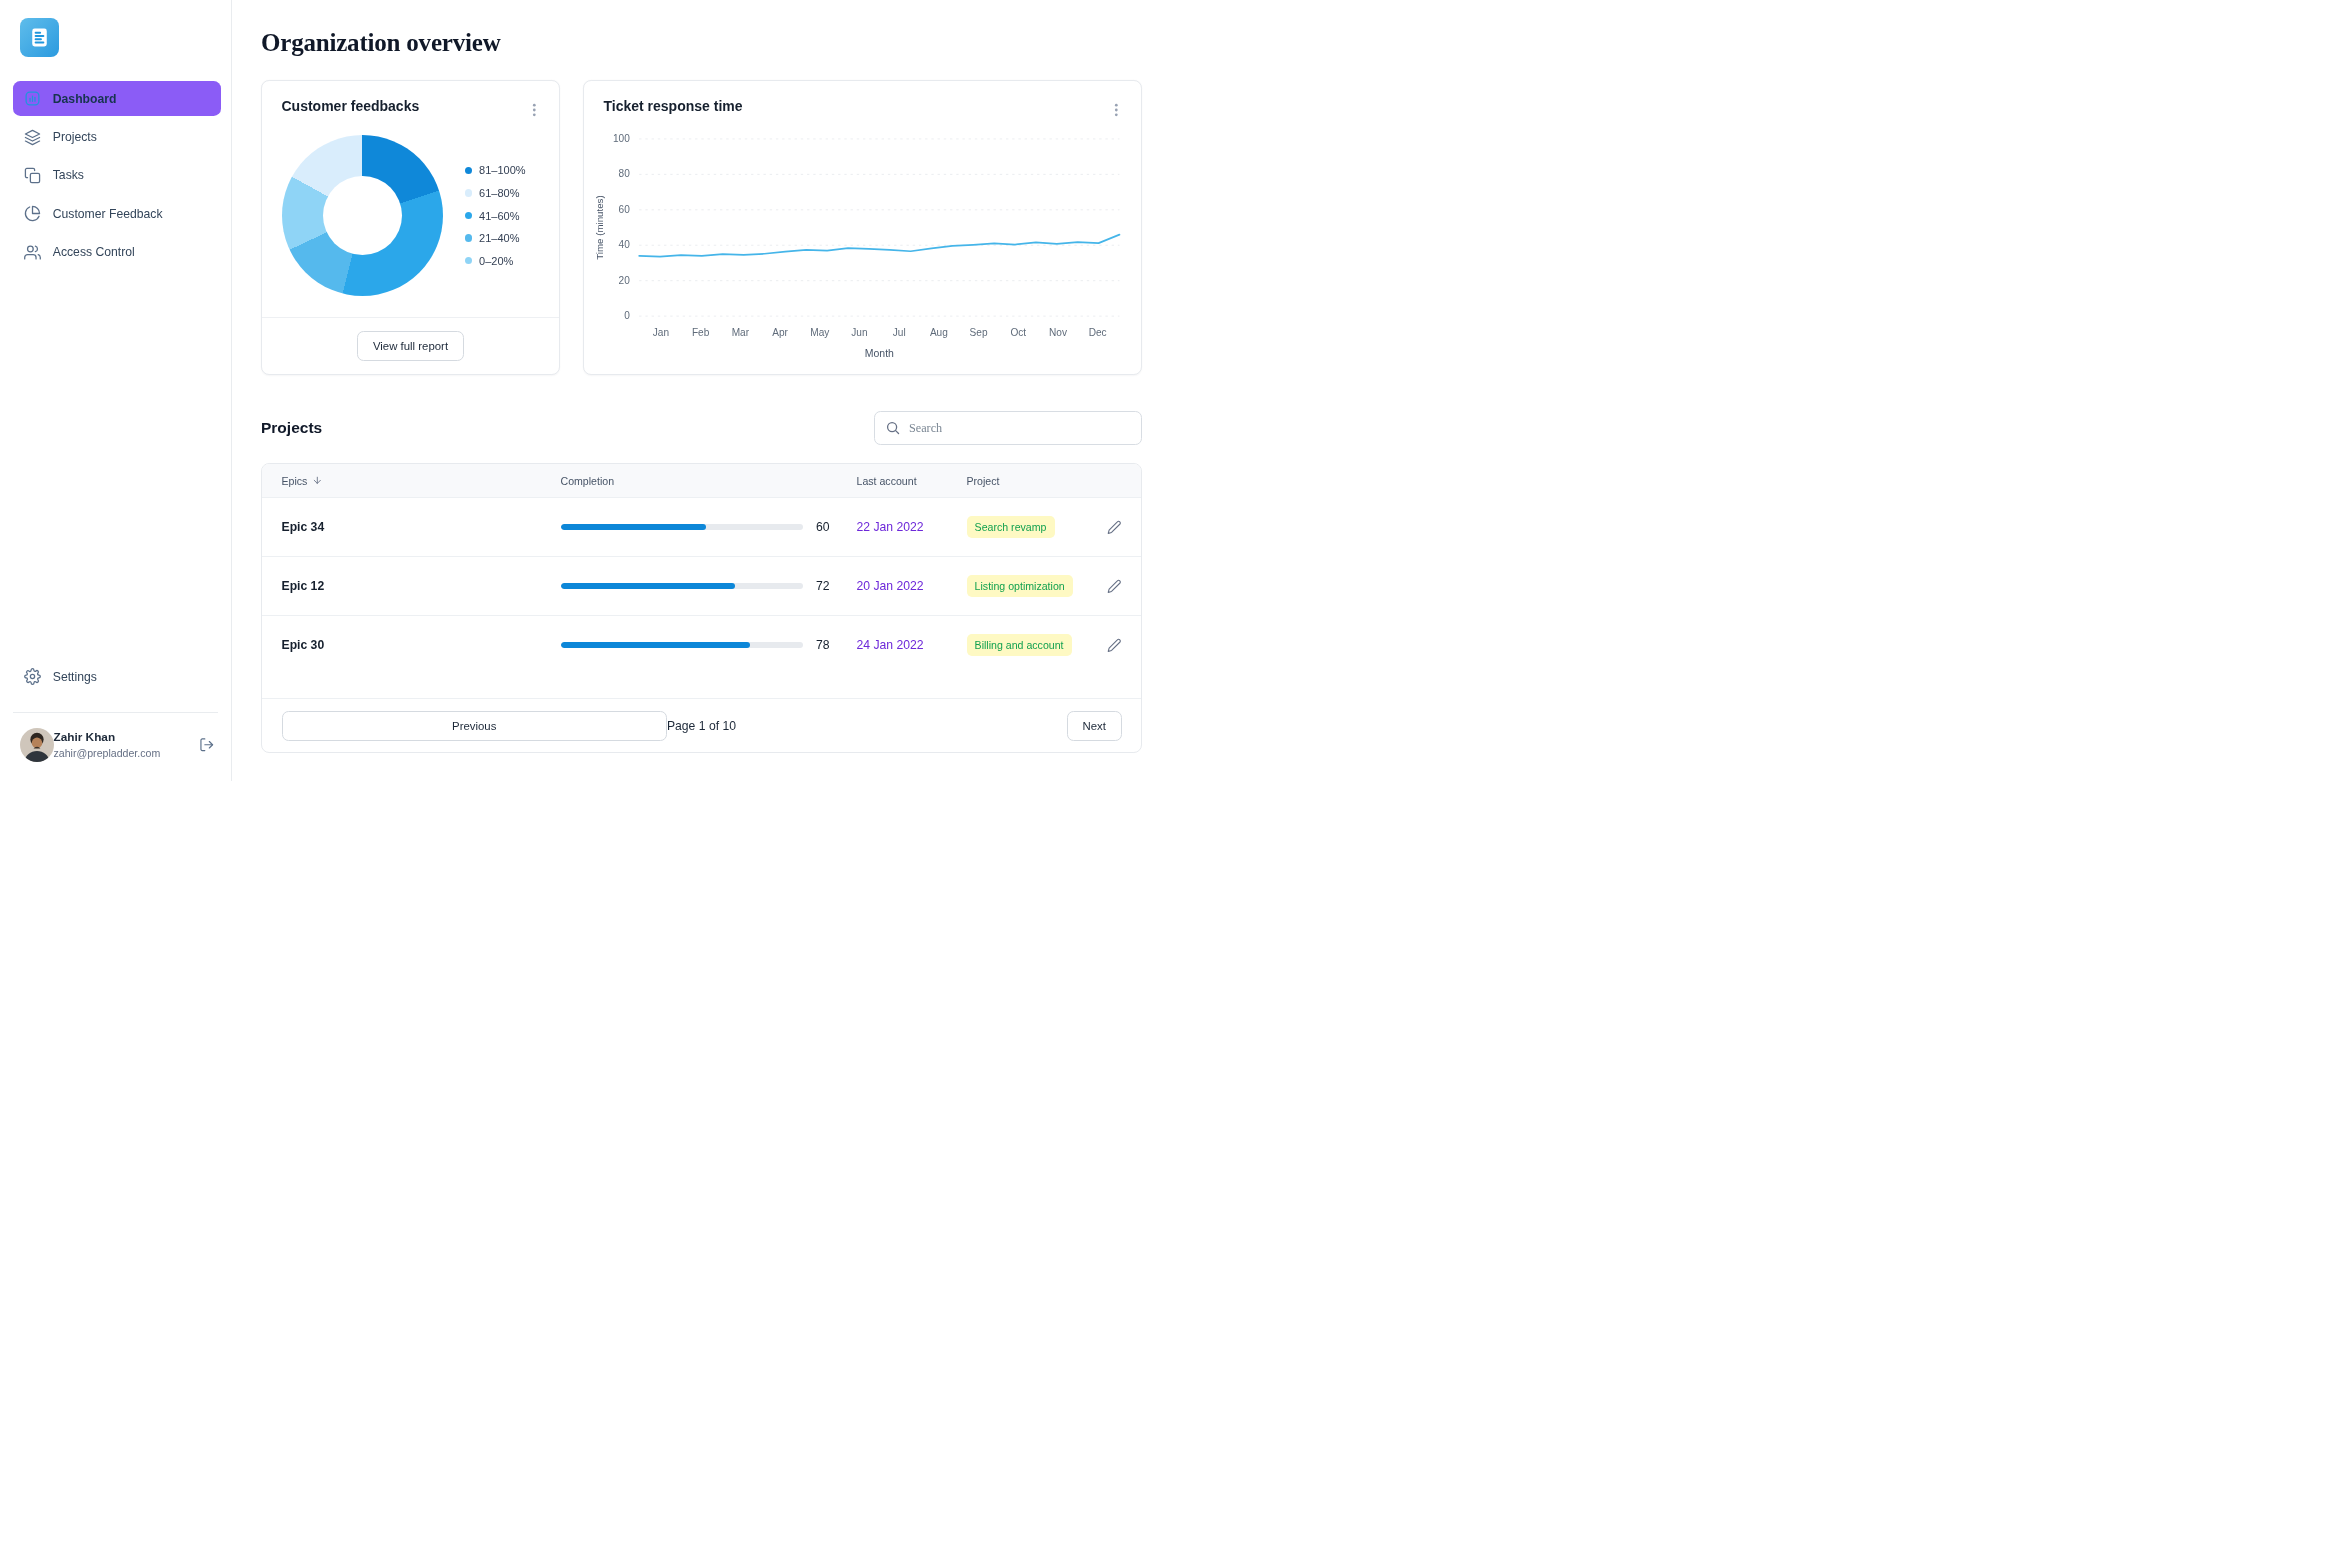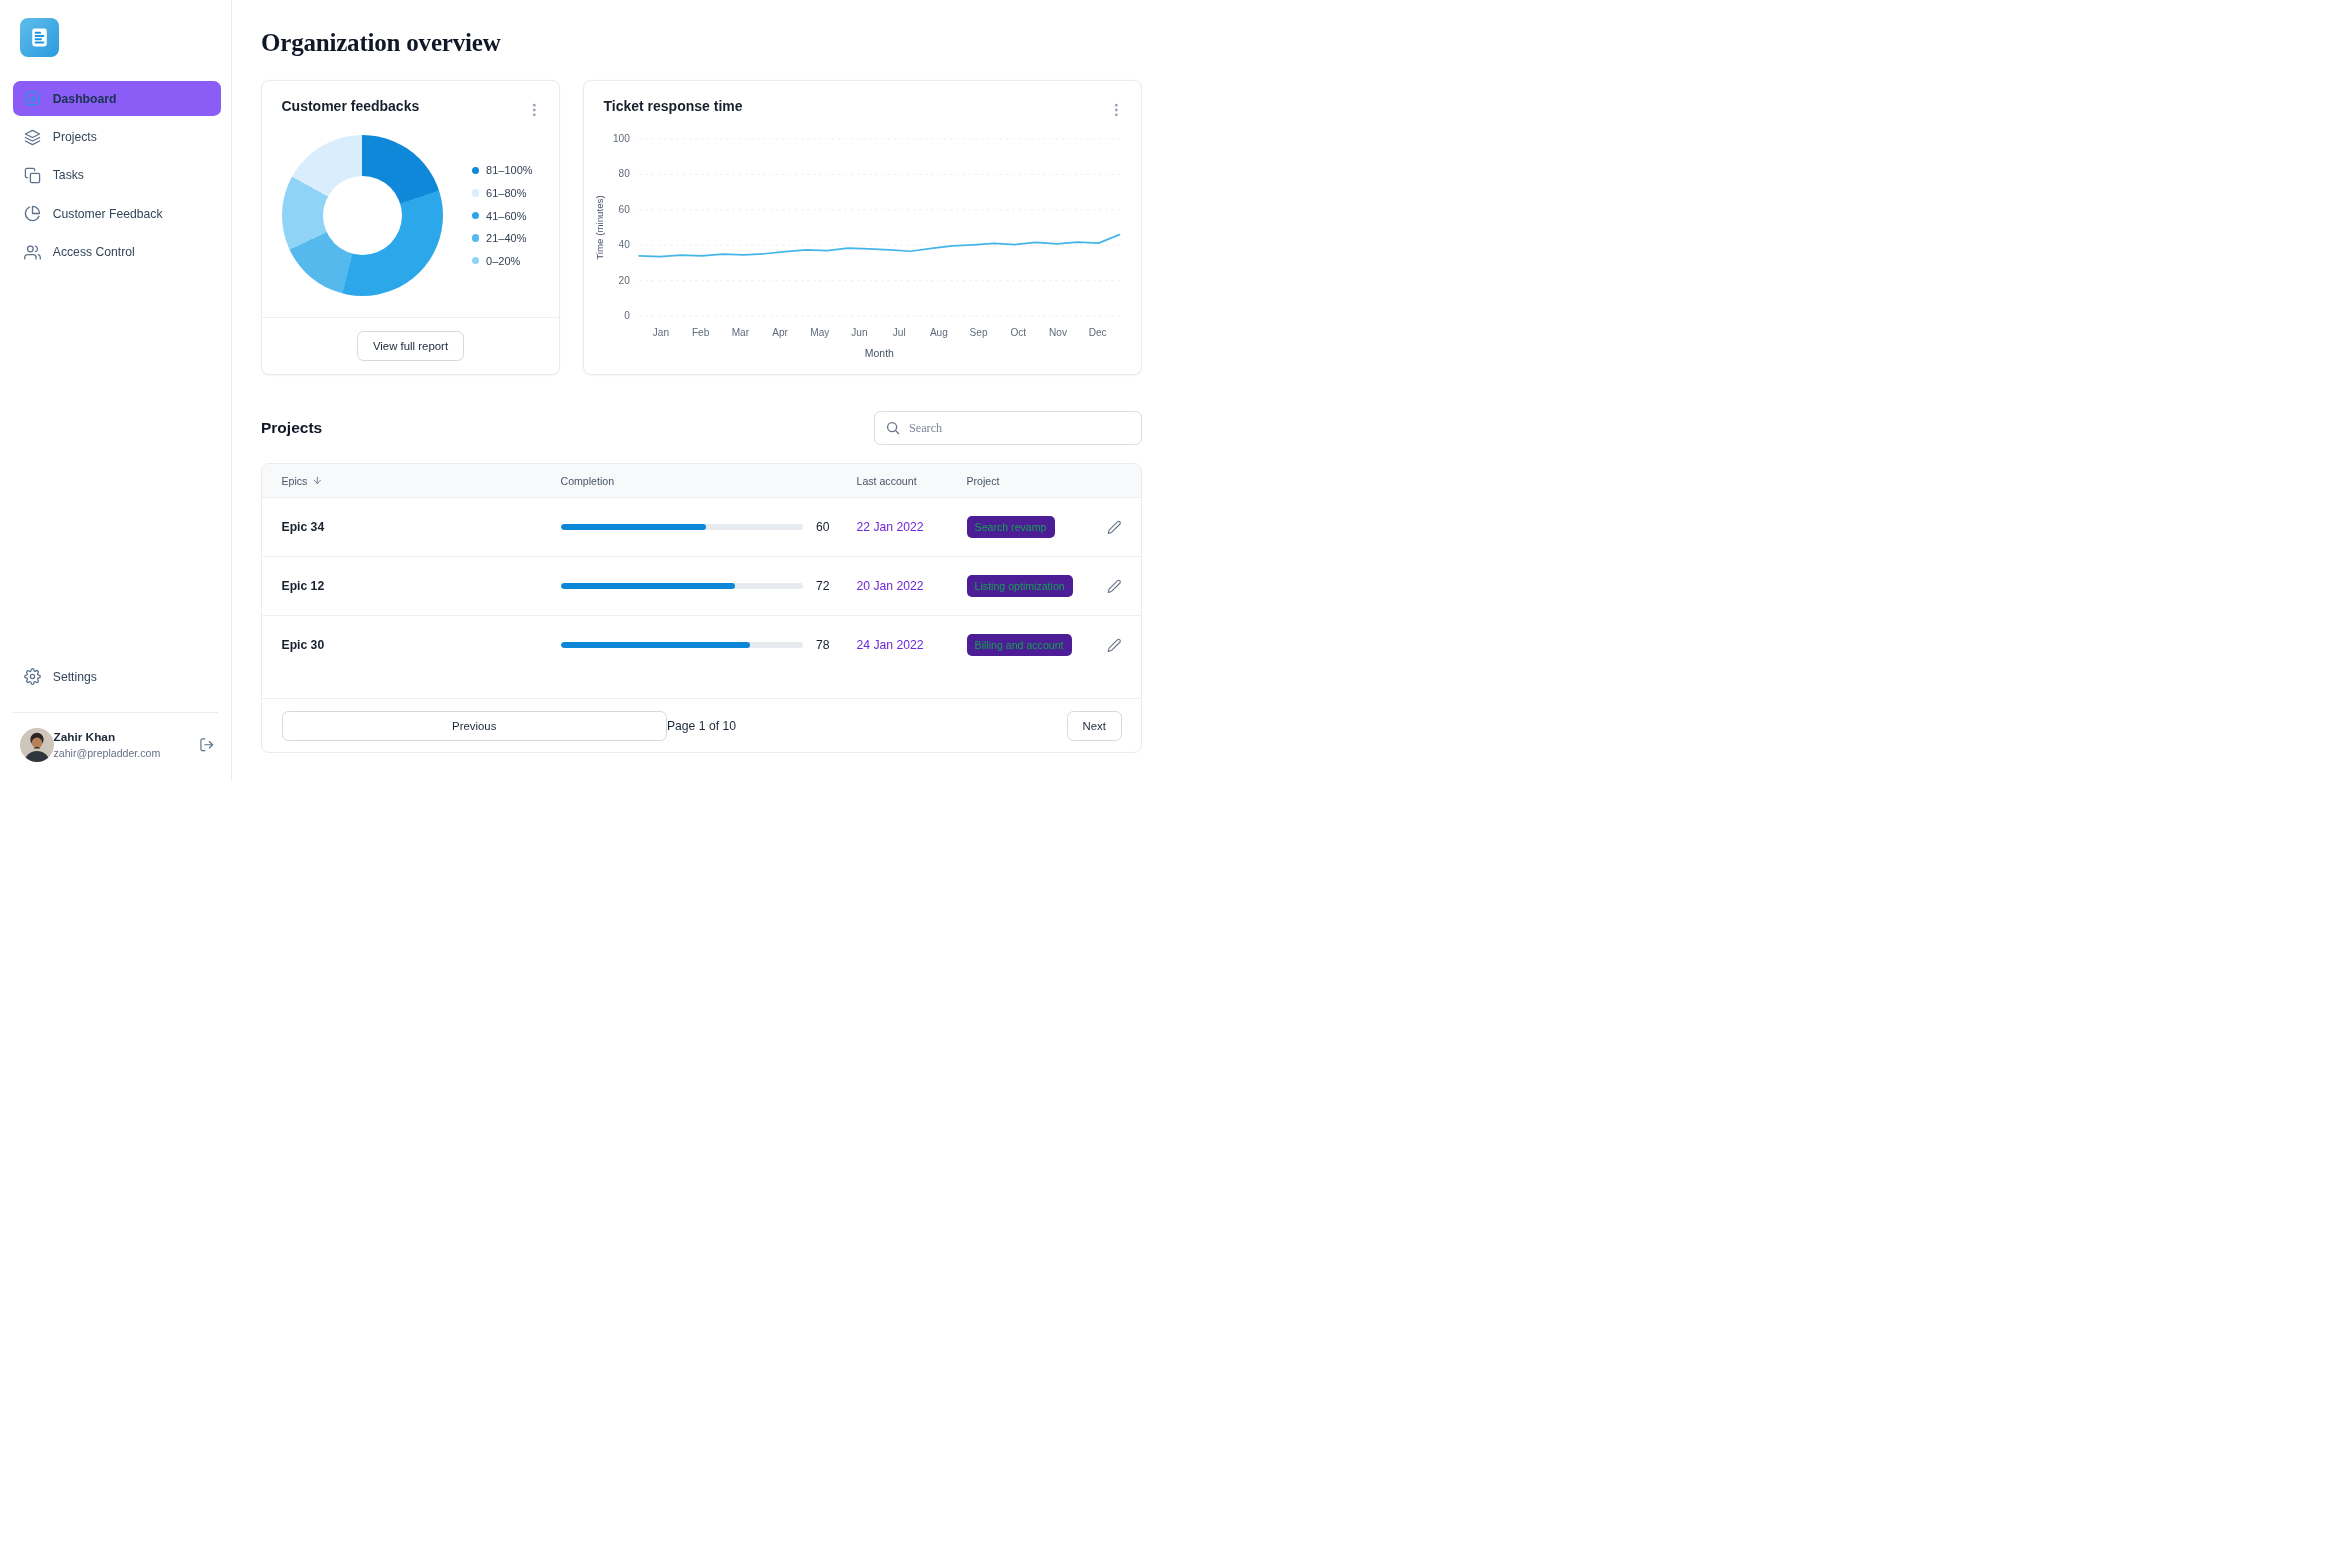--- a/index.html
+++ b/index.html
@@ -33,21 +33,21 @@
   
   .main { flex:1; padding:24.4px 29px 0 29px; overflow:hidden; }
   .page-title { font-size:25px; font-weight:700; letter-spacing:-0.2px; margin:4.9px 0 23px 0;font-family:Liberation Serif, serif; }
   .cards-row { display:flex; gap:23px; align-items:stretch; }
   .card { border:0.8px solid #e7eaee; border-radius:8.1px; background:#fff; position:relative;
     box-shadow:0 0.8px 1.6px rgba(16,24,40,.04); }
   .card-head { display:flex; align-items:flex-start; padding:16.3px 14.6px 0 19.5px; }
   .card-title { font-size:14px; font-weight:700; color:#16202e; }
   .kebab { margin-left:auto; color:#98a2b3; cursor:pointer; padding:3.3px; display:flex; }
   .card-feedback { width:299px; flex:none; display:flex; flex-direction:column; }
-  .card-feedback-body { flex:1; display:flex; align-items:center; padding:9.8px 18px 18px 19.5px; gap:29px; }
+  .card-feedback-body { flex:1; display:flex; align-items:center; padding:9.8px 18px 18px 19.5px; gap:22px; }
   .donut { width:161px; height:161px; border-radius:50%; position:relative; flex:none; }
   .donut::after { content:""; position:absolute; inset:41px; background:#fff; border-radius:50%; }
   .legend { display:flex; flex-direction:column; gap:10.6px; }
   .legend-item { display:flex; align-items:center; gap:7.3px; font-size:11px; color:#344054; white-space:nowrap; }
   .legend-dot { width:7.3px; height:7.3px; border-radius:50%; flex:none; }
   .card-feedback-footer { border-top:0.8px solid #eef0f3; padding:13px; display:flex; justify-content:center; }
   .btn { background:#fff; border:0.8px solid #d5dae0; border-radius:6.5px; padding:8.1px 14.6px;
     font-size:11.4px; color:#1d2939; font-family:inherit; cursor:pointer; }
   .card-line { flex:1; display:flex; flex-direction:column; }
   .card-line-body { flex:1; padding:3.3px 6.5px 4.9px 6.5px; }
@@ -64,21 +64,21 @@
   .t-head, .t-row { display:grid; grid-template-columns:279px 296px 110px 1fr 23px; align-items:center; padding:0 19.5px; }
   .t-head { background:#f8f9fb; height:33px; font-size:10.6px; color:#475467; }
   .th-sort { display:flex; align-items:center; gap:4.1px; cursor:pointer; }
   .t-row { height:59px; border-top:0.8px solid #edf0f3; background:#fff; }
   .epic-name { font-size:12.2px; font-weight:700; color:#16202e; }
   .completion-cell { display:flex; align-items:center; gap:13px; padding-right:21px; }
   .progress-track { flex:1; height:5.7px; border-radius:4.9px; background:#e7eaee; overflow:hidden; }
   .progress-fill { height:100%; border-radius:4.9px; background:#0d87d8; }
   .completion-num { font-size:12.2px; color:#16202e; width:19.5px; }
   .assessed { font-size:12.2px; color:#6d28d9; }
-  .tag { display:inline-block; font-size:10.6px; padding:4.9px 8.1px; border-radius:4.9px; background:#4c1d95; color:#12a150; }
+  .tag { display:inline-block; font-size:10.6px; padding:4.9px 8.1px; border-radius:4.9px; background:#fef9c3; color:#12a150; }
   .pencil { color:#667085; cursor:pointer; display:flex; justify-content:flex-end; }
   .t-footer { display:grid; grid-template-columns:1fr auto 1fr; align-items:center; border-top:0.8px solid #edf0f3; padding:11.4px 19.5px;margin-top:24px; }
   .page-label { font-size:12.2px; color:#1d2939; }
   .t-footer .next { justify-self:end; }
   svg.icon { display:block; }
   text { font-family:"Liberation Sans", sans-serif; }
 </style>
 </head>
 <body>
 

